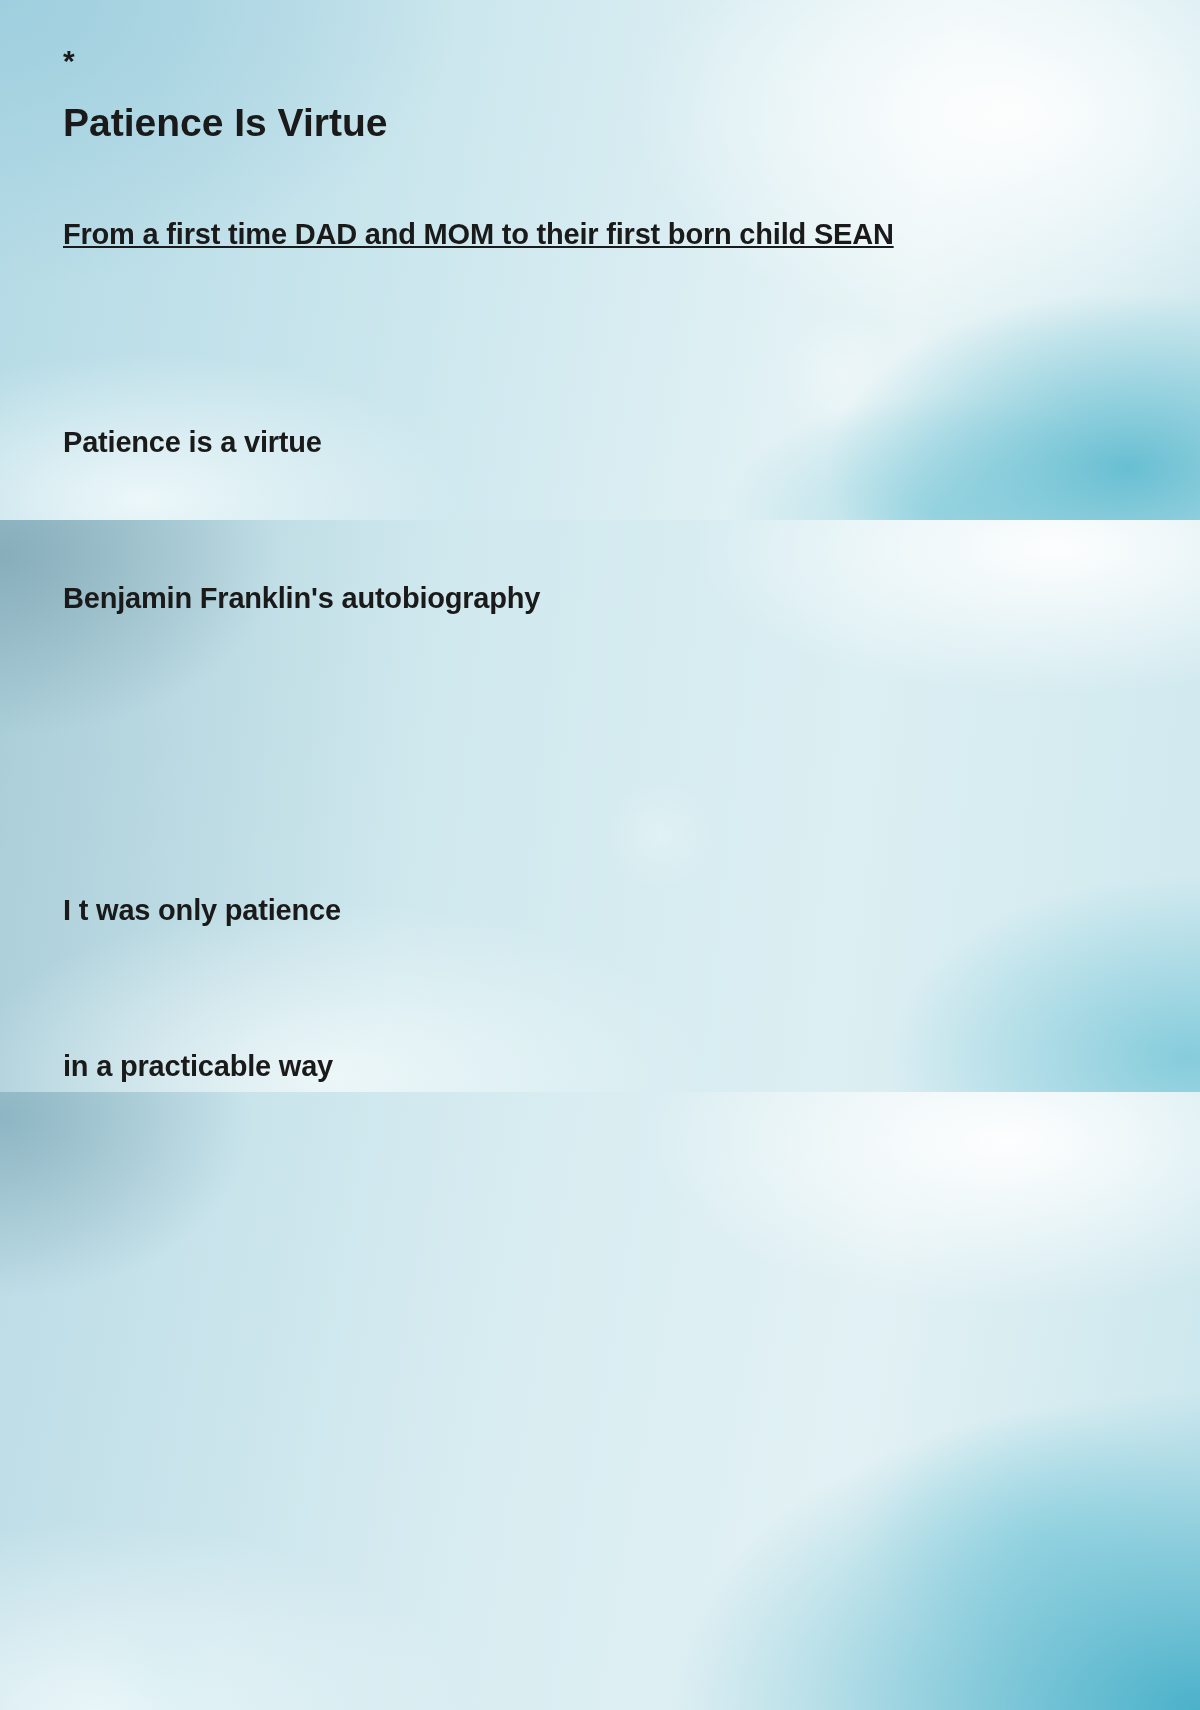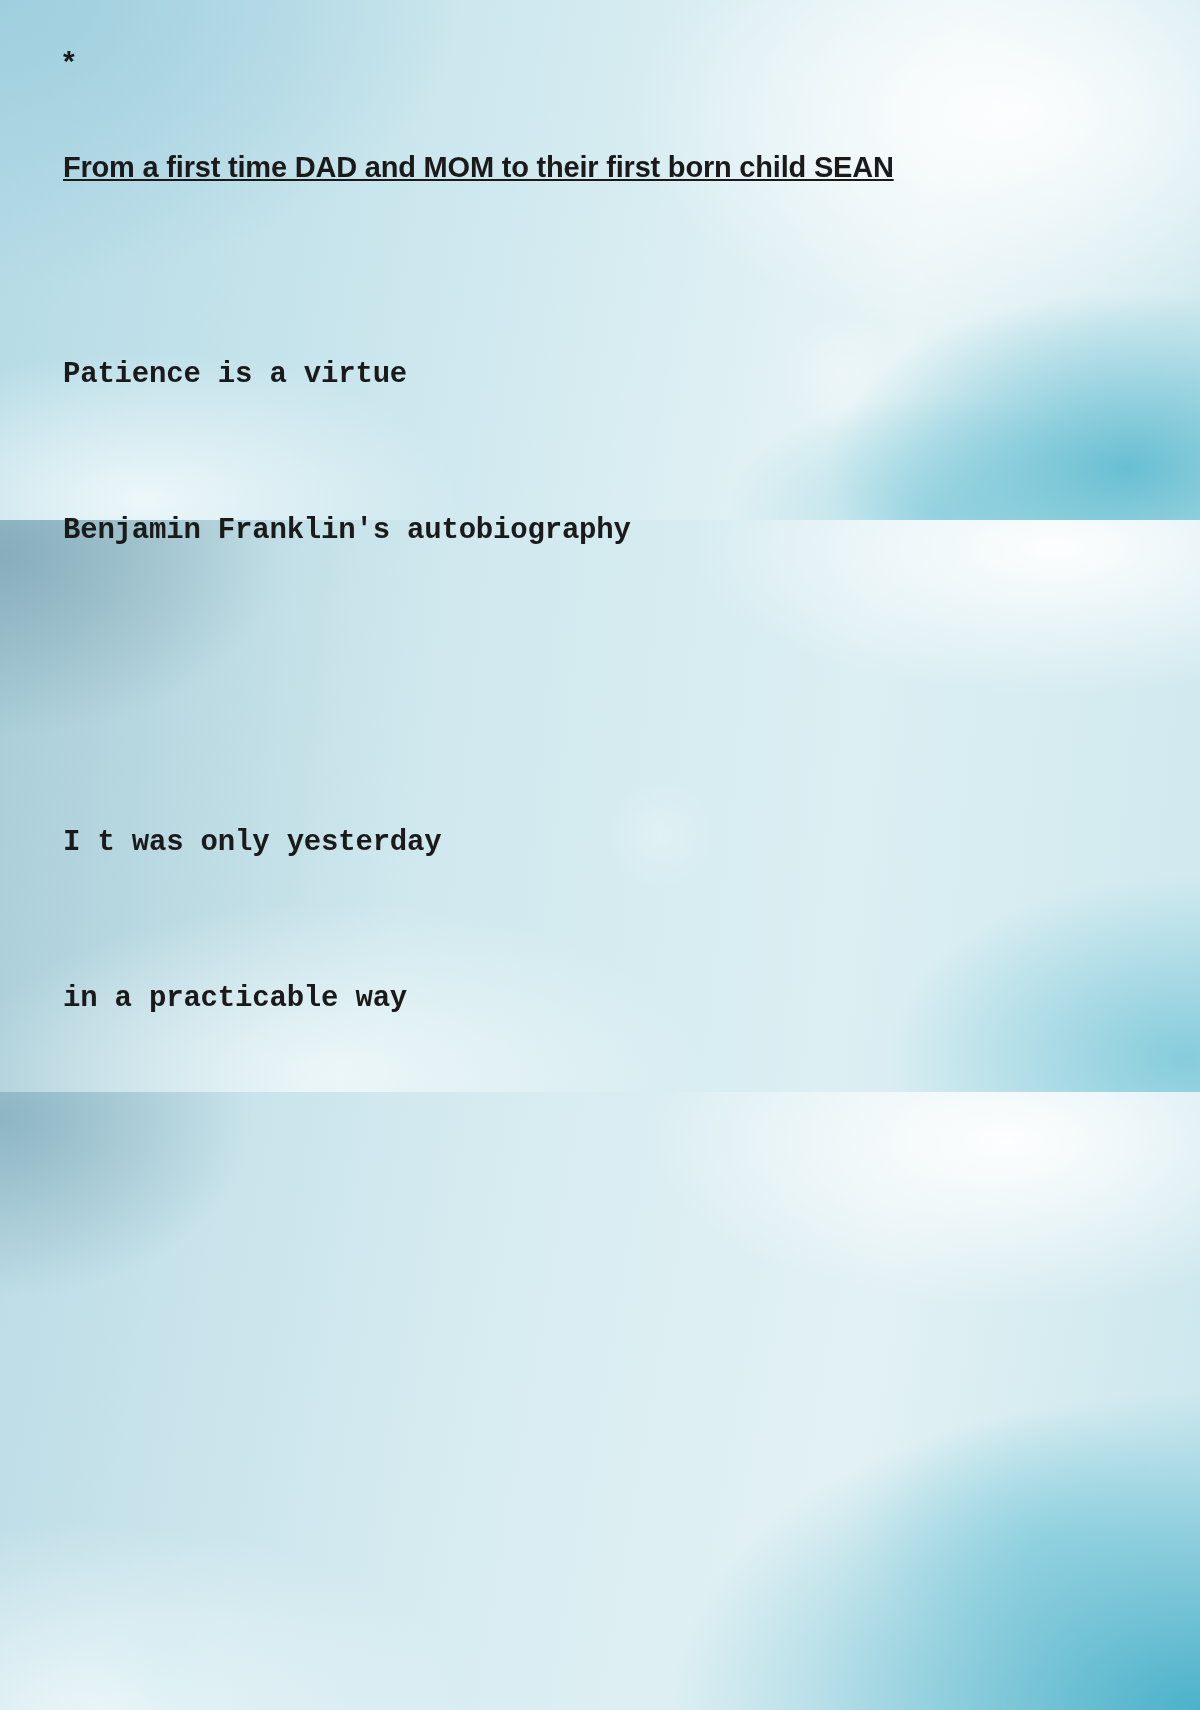--- a/index.html
+++ b/index.html
@@ -66,42 +66,43 @@
     margin-top: 65px;
     text-decoration: underline;
   }
   .body-text {
     font-size: 29px;
     font-weight: bold;
     line-height: 52px;
     white-space: pre-wrap;
     letter-spacing: -0.2px;
   }
-  .stanza { margin-top: 52px; font-family: Liberation Mono, monospace; }
+  .stanza { margin-top: 52px; }
 </style>
 </head>
 <body>
 
 <div class="page">
 
   <div class="band band-1"></div>
   <div class="band band-2"></div>
   <div class="band band-3"></div>
 
   <div class="content">
 
     <div class="marker">*</div>
 
+    <div class="title">Patience Is Virtue</div>
 
     <div class="body-text dedication">From a first time DAD and MOM to their first born child SEAN</div>
 
     <div class="body-text stanza">
       <div>Patience is a virtue</div>
       <div>Benjamin Franklin's autobiography</div>
     </div>
 
     <div class="body-text stanza">
-      <div>I t was only yesterday</div>
+      <div>I t was only patience</div>
       <div>in a practicable way</div>
     </div>
 
   </div>
 </div>
 
 </body></html>

